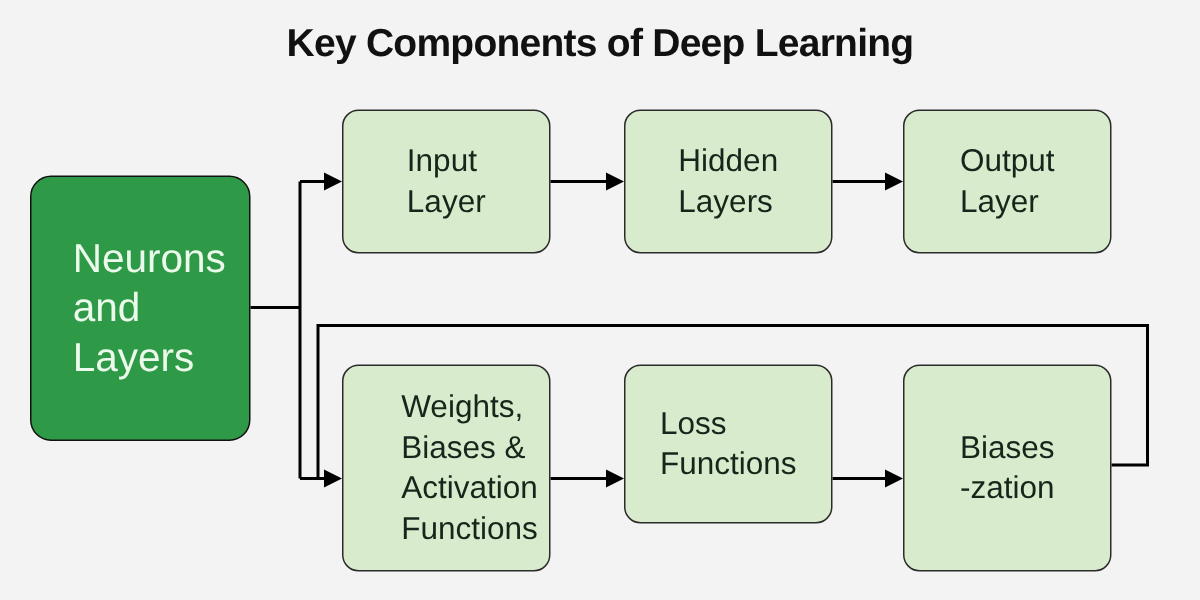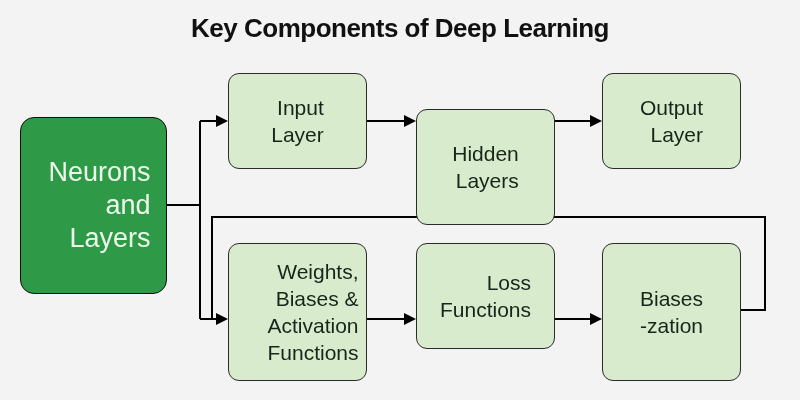--- a/index.html
+++ b/index.html
@@ -30,42 +30,42 @@
     font-weight: bold;
     letter-spacing: -0.5px;
     color: #111111;
   }
   .node {
     position: absolute;
     box-sizing: border-box;
     display: flex;
     align-items: center;
     justify-content: center;
-    text-align: right;
+    text-align: left;
     white-space: pre-line;
   }
   .node-light {
     background: #d9ebcd;
     border: 1.6px solid #2b2b2b;
     border-radius: 11px;
     color: #17251a;
     font-size: 21px;
     line-height: 27px;
   }
   .node-dark {
     background: #2e9a47;
     border: 1.6px solid #111111;
     border-radius: 14px;
     color: #ecfaec;
     font-size: 27px;
     line-height: 33px;
   }
   .node-neurons      { left: 20px;  top: 117px; width: 147px; height: 177px; padding-left: 12px; }
   .node-input        { left: 228px; top: 73px;  width: 139px; height: 96px; }
-  .node-hidden       { left: 416px; top: 73px;  width: 139px; height: 116px; margin-top: 36px; }
+  .node-hidden       { left: 416px; top: 73px;  width: 139px; height: 96px; }
   .node-output       { left: 602px; top: 73px;  width: 139px; height: 96px; }
   .node-weights      { left: 228px; top: 243px; width: 139px; height: 138px; padding-left: 31px; }
   .node-loss         { left: 416px; top: 243px; width: 139px; height: 106px; }
   .node-optimization { left: 602px; top: 243px; width: 139px; height: 138px; }
 </style>
 </head>
 <body>
 
 <div class="canvas">
 

